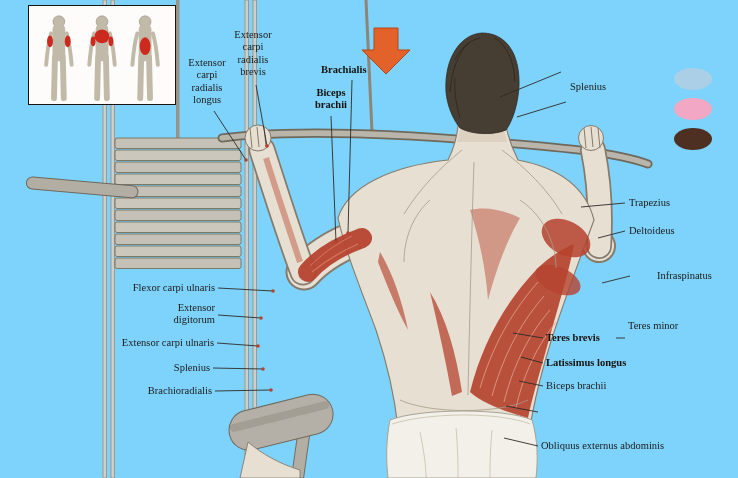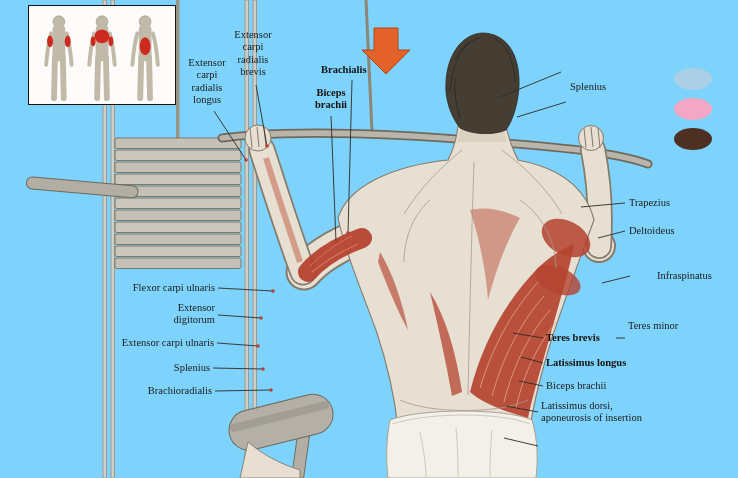--- a/index.html
+++ b/index.html
@@ -211,16 +211,15 @@
   <div class="label right" style="left:150px;top:362px;width:60px">Splenius</div>
   <div class="label right" style="left:127px;top:385px;width:85px">Brachioradialis</div>
   <div class="label" style="left:570px;top:81px;width:60px">Splenius</div>
   <div class="label" style="left:629px;top:197px;width:65px">Trapezius</div>
   <div class="label" style="left:629px;top:225px;width:70px">Deltoideus</div>
   <div class="label" style="left:657px;top:270px;width:80px">Infraspinatus</div>
   <div class="label bold" style="left:546px;top:332px;width:75px">Teres brevis</div>
   <div class="label" style="left:628px;top:320px;width:75px">Teres minor</div>
   <div class="label bold" style="left:546px;top:357px;width:100px">Latissimus longus</div>
   <div class="label" style="left:546px;top:380px;width:90px">Biceps brachii</div>
-  <div class="label" style="left:541px;top:400px;width:140px">Latissimus dorsi,
-aponeurosis of insertion</div>
+  <div class="label" style="left:541px;top:440px;width:165px">Obliquus externus abdominis</div>
 
 </div>
 
 </body></html>

